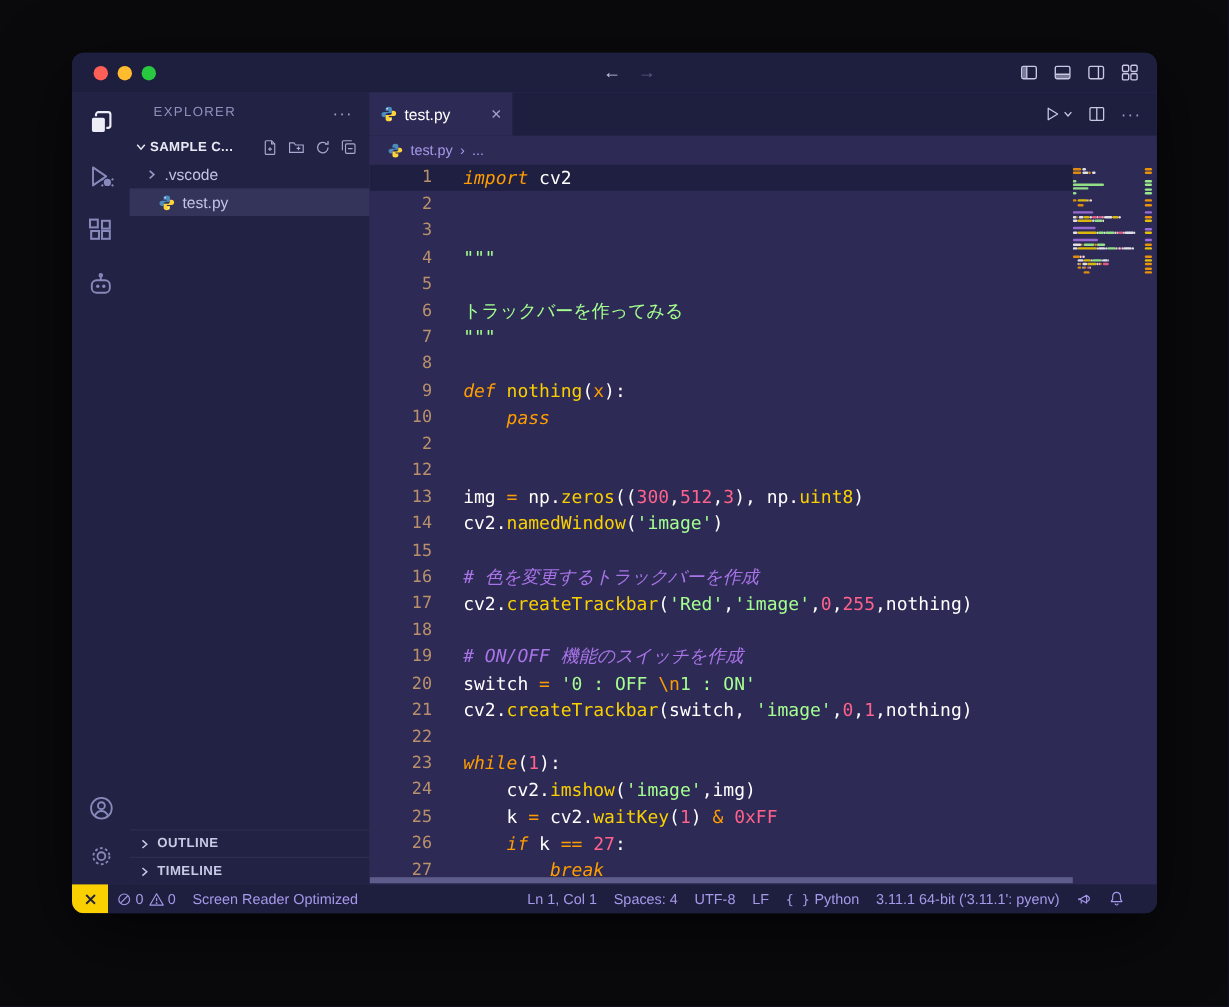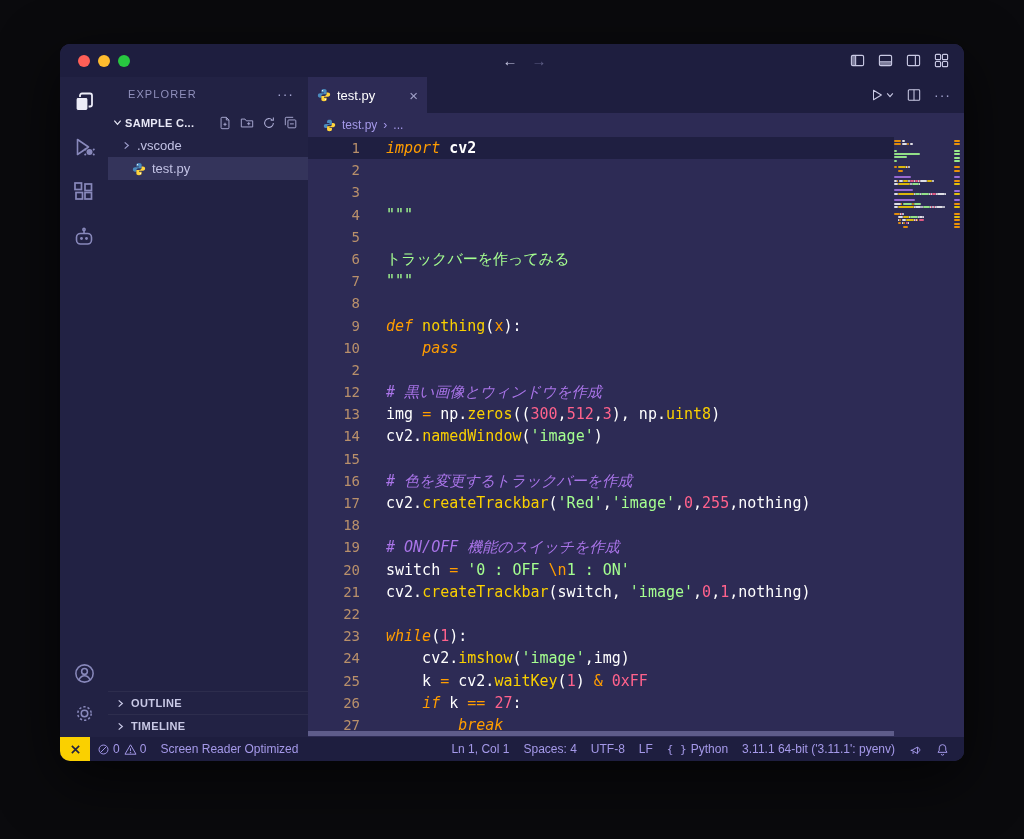--- a/index.html
+++ b/index.html
@@ -72,21 +72,21 @@
   .overview { width:14px; flex:none; position:relative; }
   .ov-mark { position:absolute; left:4px; width:6px; height:2px; border-radius:1px; opacity:.9; }
   .hscroll { position:absolute; left:0; right:70px; bottom:1px; height:5px; background:rgba(168,168,218,0.4); }
 
   
   .statusbar { height:24px; background:#1E1E3F; display:flex; align-items:center; font-size:12px;
     color:#A599E9; flex-shrink:0; }
   .remote { width:30px; height:100%; background:#FAD000; display:flex; align-items:center; justify-content:center; flex-shrink:0; }
   .sb-item { padding:0 7px; display:flex; gap:4px; align-items:center; white-space:nowrap; }
   .sb-group { display:flex; gap:3px; align-items:center; }
-  .sb-right { margin-left:auto; display:flex; align-items:flex-end; padding-right:8px; }
+  .sb-right { margin-left:auto; display:flex; align-items:flex-start; padding-right:20px; }
   .braces { font-family:"DejaVu Sans Mono", monospace; font-size:11px; }
 
   svg { display:block; }
 </style>
 </head>
 <body>
 
 <div class="window">
 
   <div class="titlebar">
@@ -270,32 +270,32 @@
             <path fill="#4B8BBE" d="M8 1C6 1 5 1.8 5 3v2h3v1H3.5C2 6 1 7 1 8.5S2 11 3.5 11H5V9.5C5 8 6 7 7.5 7H11V3c0-1.2-1-2-3-2z"></path>
             <path fill="#FFD43B" d="M8 15c2 0 3-.8 3-2v-2H8v-1h4.5C14 10 15 9 15 7.5S14 5 12.5 5H11v1.5C11 8 10 9 8.5 9H5v4c0 1.2 1 2 3 2z"></path>
           </svg>
         <span>test.py</span>
         <span>›</span>
         <span>...</span>
       </div>
 
       <div class="editor-body">
         <div class="code">
-            <div class="code-line current"><span class="ln">1</span><span class="lc"><span class="tok tok-kw" style="color: rgb(255, 157, 0);">import</span><span class="tok tok-pl" style="color: rgb(255, 255, 255); font-weight: bold;"> cv2</span></span></div>
+            <div class="code-line current"><span class="ln">1</span><span class="lc"><span class="tok tok-kw" style="color: rgb(255, 157, 0);">import</span><span class="tok tok-pl" style="color: rgb(255, 255, 255);"> cv2</span></span></div>
             <div class="code-line"><span class="ln">2</span></div>
             <div class="code-line"><span class="ln">3</span><span class="lc"></span></div>
             <div class="code-line"><span class="ln">4</span><span class="lc"><span class="tok tok-str" style="color: rgb(165, 255, 144);">"""</span></span></div>
             <div class="code-line"><span class="ln">5</span></div>
             <div class="code-line"><span class="ln">6</span><span class="lc"><span class="tok tok-str" style="color: rgb(165, 255, 144);">トラックバーを作ってみる</span></span></div>
             <div class="code-line"><span class="ln">7</span><span class="lc"><span class="tok tok-str" style="color: rgb(165, 255, 144);">"""</span></span></div>
             <div class="code-line"><span class="ln">8</span><span class="lc"></span></div>
             <div class="code-line"><span class="ln">9</span><span class="lc"><span class="tok tok-kw" style="color: rgb(255, 157, 0);">def</span><span class="tok tok-fn" style="color: rgb(250, 208, 0);"> nothing</span><span class="tok tok-pl" style="color: rgb(255, 255, 255);">(</span><span class="tok tok-op" style="color: rgb(255, 157, 0);">x</span><span class="tok tok-pl" style="color: rgb(255, 255, 255);">):</span></span></div>
             <div class="code-line"><span class="ln">10</span><span class="lc"><span class="tok tok-pl" style="color: rgb(255, 255, 255);">    </span><span class="tok tok-kw" style="color: rgb(255, 157, 0);">pass</span></span></div>
             <div class="code-line"><span class="ln">2</span><span class="lc"></span></div>
-            <div class="code-line"><span class="ln">12</span><span class="lc"><span class="tok tok-com" style="color: rgb(169, 116, 232);"># 黒い画像とウィンドウを作成</span></span></div>
+            <div class="code-line"><span class="ln">12</span></div>
             <div class="code-line"><span class="ln">13</span><span class="lc"><span class="tok tok-pl" style="color: rgb(255, 255, 255);">img </span><span class="tok tok-op" style="color: rgb(255, 157, 0);">=</span><span class="tok tok-pl" style="color: rgb(255, 255, 255);"> np.</span><span class="tok tok-fn" style="color: rgb(250, 208, 0);">zeros</span><span class="tok tok-pl" style="color: rgb(255, 255, 255);">((</span><span class="tok tok-num" style="color: rgb(255, 98, 140);">300</span><span class="tok tok-pl" style="color: rgb(255, 255, 255);">,</span><span class="tok tok-num" style="color: rgb(255, 98, 140);">512</span><span class="tok tok-pl" style="color: rgb(255, 255, 255);">,</span><span class="tok tok-num" style="color: rgb(255, 98, 140);">3</span><span class="tok tok-pl" style="color: rgb(255, 255, 255);">), np.</span><span class="tok tok-fn" style="color: rgb(250, 208, 0);">uint8</span><span class="tok tok-pl" style="color: rgb(255, 255, 255);">)</span></span></div>
             <div class="code-line"><span class="ln">14</span><span class="lc"><span class="tok tok-pl" style="color: rgb(255, 255, 255);">cv2.</span><span class="tok tok-fn" style="color: rgb(250, 208, 0);">namedWindow</span><span class="tok tok-pl" style="color: rgb(255, 255, 255);">(</span><span class="tok tok-str" style="color: rgb(165, 255, 144);">'image'</span><span class="tok tok-pl" style="color: rgb(255, 255, 255);">)</span></span></div>
             <div class="code-line"><span class="ln">15</span><span class="lc"></span></div>
             <div class="code-line"><span class="ln">16</span><span class="lc"><span class="tok tok-com" style="color: rgb(169, 116, 232);"># 色を変更するトラックバーを作成</span></span></div>
             <div class="code-line"><span class="ln">17</span><span class="lc"><span class="tok tok-pl" style="color: rgb(255, 255, 255);">cv2.</span><span class="tok tok-fn" style="color: rgb(250, 208, 0);">createTrackbar</span><span class="tok tok-pl" style="color: rgb(255, 255, 255);">(</span><span class="tok tok-str" style="color: rgb(165, 255, 144);">'Red'</span><span class="tok tok-pl" style="color: rgb(255, 255, 255);">,</span><span class="tok tok-str" style="color: rgb(165, 255, 144);">'image'</span><span class="tok tok-pl" style="color: rgb(255, 255, 255);">,</span><span class="tok tok-num" style="color: rgb(255, 98, 140);">0</span><span class="tok tok-pl" style="color: rgb(255, 255, 255);">,</span><span class="tok tok-num" style="color: rgb(255, 98, 140);">255</span><span class="tok tok-pl" style="color: rgb(255, 255, 255);">,</span><span class="tok tok-pl" style="color: rgb(255, 255, 255);">nothing</span><span class="tok tok-pl" style="color: rgb(255, 255, 255);">)</span></span></div>
             <div class="code-line"><span class="ln">18</span><span class="lc"></span></div>
             <div class="code-line"><span class="ln">19</span><span class="lc"><span class="tok tok-com" style="color: rgb(169, 116, 232);"># ON/OFF 機能のスイッチを作成</span></span></div>
             <div class="code-line"><span class="ln">20</span><span class="lc"><span class="tok tok-pl" style="color: rgb(255, 255, 255);">switch </span><span class="tok tok-op" style="color: rgb(255, 157, 0);">=</span><span class="tok tok-pl" style="color: rgb(255, 255, 255);"> </span><span class="tok tok-str" style="color: rgb(165, 255, 144);">'0 : OFF </span><span class="tok tok-esc" style="color: rgb(255, 157, 0);">\n</span><span class="tok tok-str" style="color: rgb(165, 255, 144);">1 : ON'</span></span></div>
             <div class="code-line"><span class="ln">21</span><span class="lc"><span class="tok tok-pl" style="color: rgb(255, 255, 255);">cv2.</span><span class="tok tok-fn" style="color: rgb(250, 208, 0);">createTrackbar</span><span class="tok tok-pl" style="color: rgb(255, 255, 255);">(</span><span class="tok tok-pl" style="color: rgb(255, 255, 255);">switch</span><span class="tok tok-pl" style="color: rgb(255, 255, 255);">, </span><span class="tok tok-str" style="color: rgb(165, 255, 144);">'image'</span><span class="tok tok-pl" style="color: rgb(255, 255, 255);">,</span><span class="tok tok-num" style="color: rgb(255, 98, 140);">0</span><span class="tok tok-pl" style="color: rgb(255, 255, 255);">,</span><span class="tok tok-num" style="color: rgb(255, 98, 140);">1</span><span class="tok tok-pl" style="color: rgb(255, 255, 255);">,</span><span class="tok tok-pl" style="color: rgb(255, 255, 255);">nothing</span><span class="tok tok-pl" style="color: rgb(255, 255, 255);">)</span></span></div>
             <div class="code-line"><span class="ln">22</span><span class="lc"></span></div>

